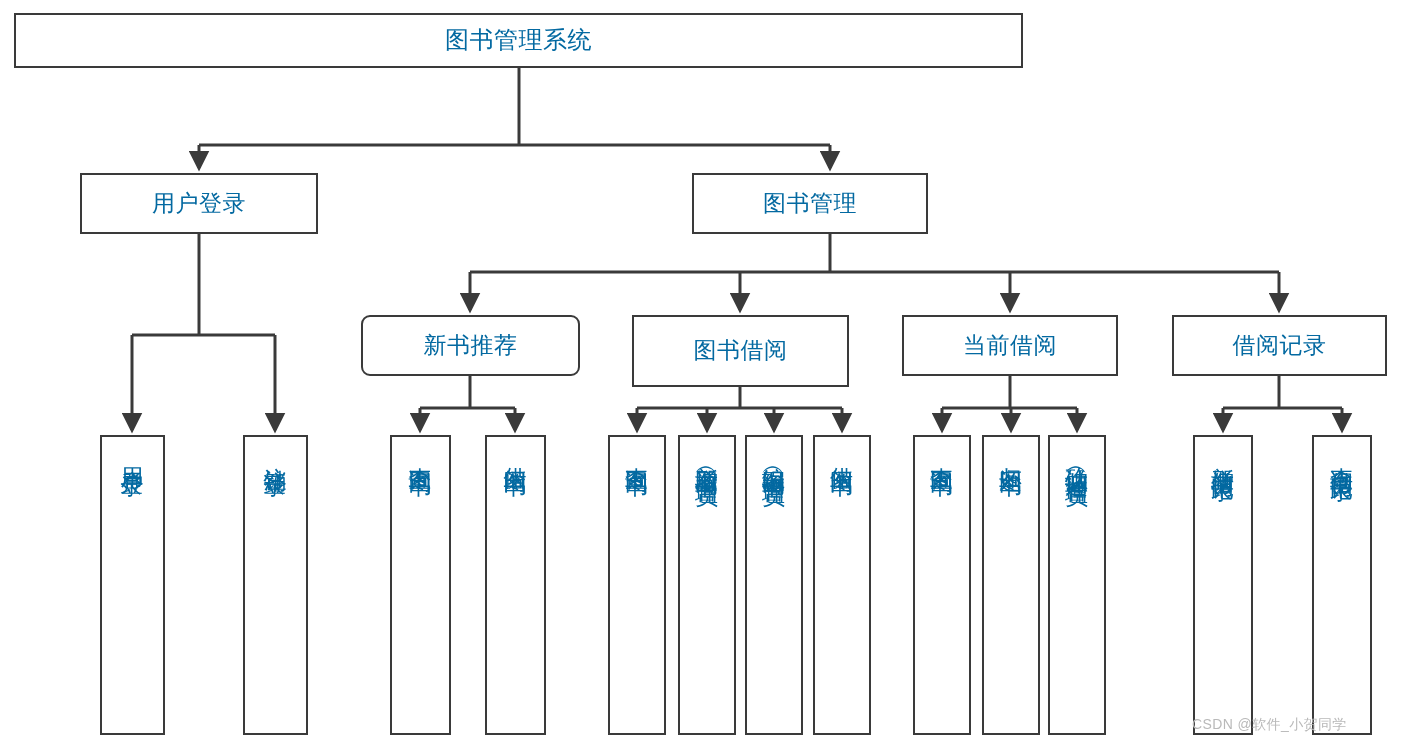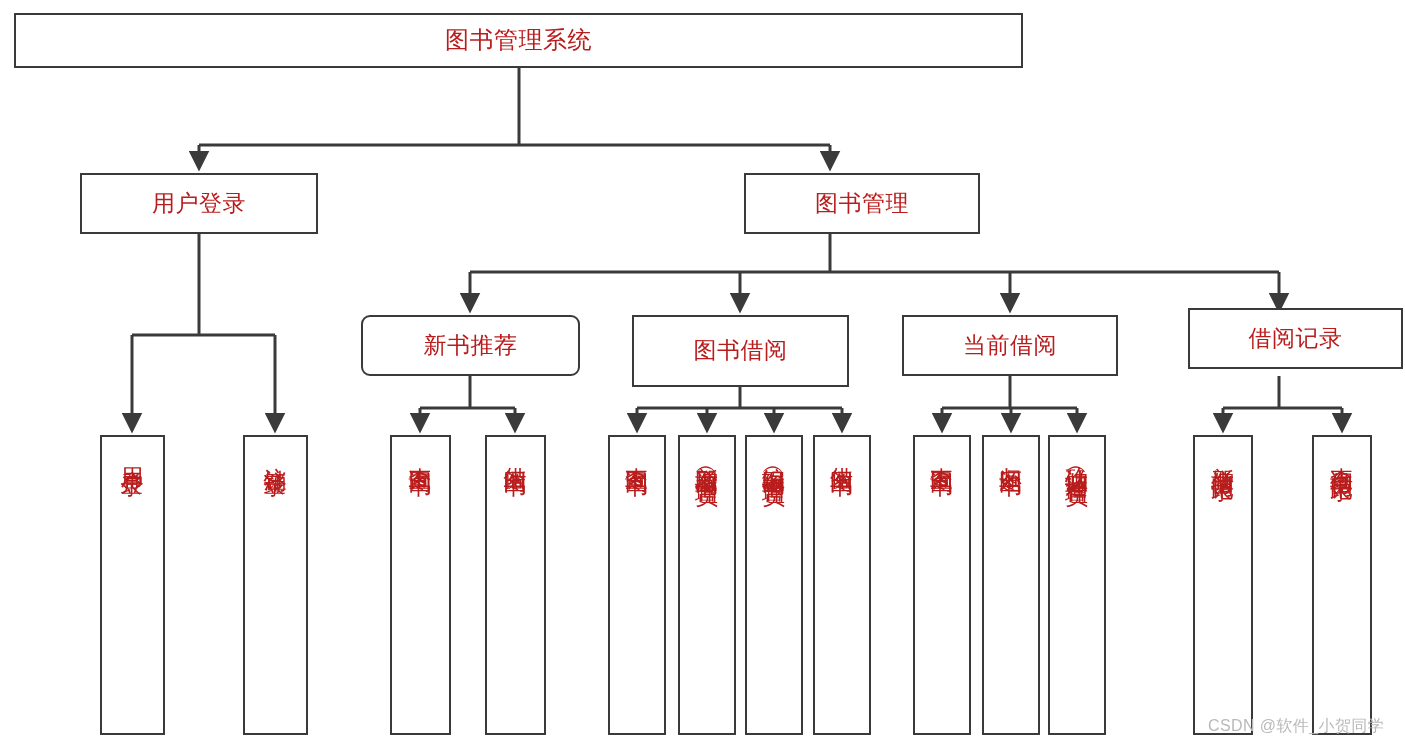--- a/index.html
+++ b/index.html
@@ -25,21 +25,21 @@
     height: 747px;
   }
   .node {
     position: absolute;
     box-sizing: border-box;
     background: #ffffff;
     border: 2px solid #3a3a3a;
     display: flex;
     align-items: center;
     justify-content: center;
-    color: #b91c1c;
+    color: #0369a1;
     z-index: 2;
   }
   .node-label {
     display: block;
     text-align: center;
     line-height: 1.12;
     white-space: nowrap;
   }
   .node.horizontal .node-label {
     font-size: 23px;
@@ -56,26 +56,25 @@
   .node.vertical .node-label {
     writing-mode: vertical-rl;
     text-orientation: upright;
     font-size: 23px;
     line-height: 1.05;
     letter-spacing: 2.5px;
     white-space: nowrap;
   }
   .watermark {
     position: absolute;
-    font-size: 16px;
+    font-size: 14px;
     color: #b9b9b9;
     white-space: nowrap;
     z-index: 5;
     letter-spacing: 0.4px;
-    margin-left: 16px;
   }
 </style>
 </head>
 <body>
 
 <div id="canvas">
 
   <svg id="edges" viewBox="0 0 1405 747" xmlns="http://www.w3.org/2000/svg">
     <defs>
       <marker id="arrow" viewBox="0 0 12 12" refX="10" refY="6" markerWidth="7" markerHeight="7" orient="auto-start-reverse">
@@ -126,34 +125,34 @@
     </g>
   </svg>
 
   <div class="node root horizontal" id="n-root" style="left: 14px; top: 13px; width: 1009px; height: 55px;">
     <span class="node-label">图书管理系统</span>
   </div>
 
   <div class="node horizontal" id="n-l1-0" style="left: 80px; top: 173px; width: 238px; height: 61px;">
     <span class="node-label">用户登录</span>
   </div>
-  <div class="node horizontal" id="n-l1-1" style="left: 744px; top: 173px; width: 236px; height: 61px;">
+  <div class="node horizontal" id="n-l1-1" style="left: 692px; top: 173px; width: 236px; height: 61px;">
     <span class="node-label">图书管理</span>
   </div>
 
   <div class="node horizontal" id="n-l2-0" style="left: 361px; top: 315px; width: 219px; height: 61px; border-radius: 9px;">
     <span class="node-label">新书推荐</span>
   </div>
   <div class="node horizontal" id="n-l2-1" style="left: 632px; top: 315px; width: 217px; height: 72px;">
     <span class="node-label">图书借阅</span>
   </div>
   <div class="node horizontal" id="n-l2-2" style="left: 902px; top: 315px; width: 216px; height: 61px; align-items: center;">
     <span class="node-label">当前借阅</span>
   </div>
-  <div class="node horizontal" id="n-l2-3" style="left: 1172px; top: 308px; width: 215px; height: 61px; margin-left: 16px;">
+  <div class="node horizontal" id="n-l2-3" style="left: 1172px; top: 315px; width: 215px; height: 61px;">
     <span class="node-label">借阅记录</span>
   </div>
 
   <div class="node vertical" id="n-lf-0" style="left: 100px; top: 435px; width: 65px; height: 300px;">
     <span class="node-label">用户登录</span>
   </div>
   <div class="node vertical" id="n-lf-1" style="left: 243px; top: 435px; width: 65px; height: 300px;">
     <span class="node-label">注销登录</span>
   </div>
   <div class="node vertical" id="n-lf-2" style="left: 390px; top: 435px; width: 61px; height: 300px;">

